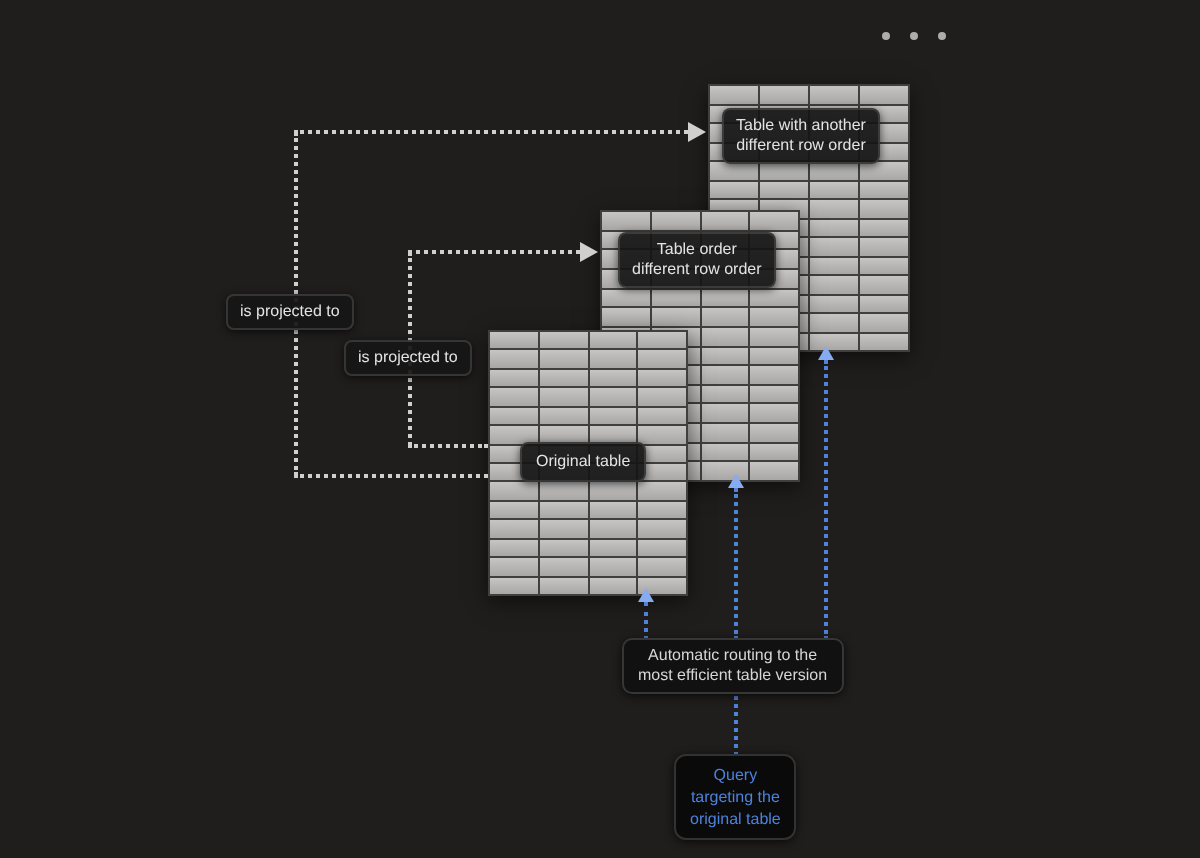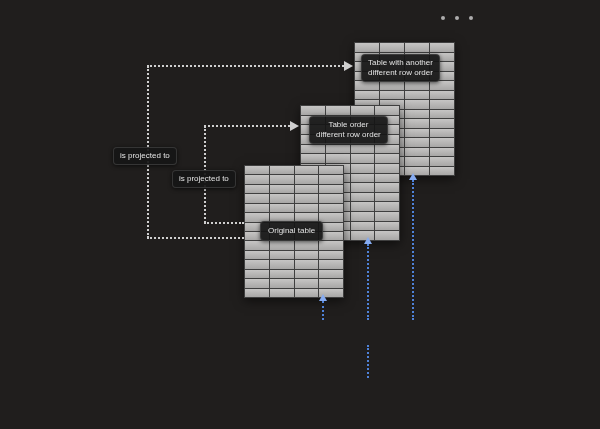--- a/index.html
+++ b/index.html
@@ -293,15 +293,24 @@
   </div>
 
   <div class="vblue blueA"></div>
   <div class="arrow-up blueA-tip"></div>
   <div class="vblue blueB"></div>
   <div class="arrow-up blueB-tip"></div>
   <div class="vblue blueC"></div>
   <div class="arrow-up blueC-tip"></div>
   <div class="vblue blueD"></div>
 
-
+  <div class="note note-routing">
+    <div>Automatic routing to the</div>
+    <div>most efficient table version</div>
+  </div>
+
+  <div class="note note-query">
+    <div>Query</div>
+    <div>targeting the</div>
+    <div>original table</div>
+  </div>
 
 </div>
 
 </body></html>

